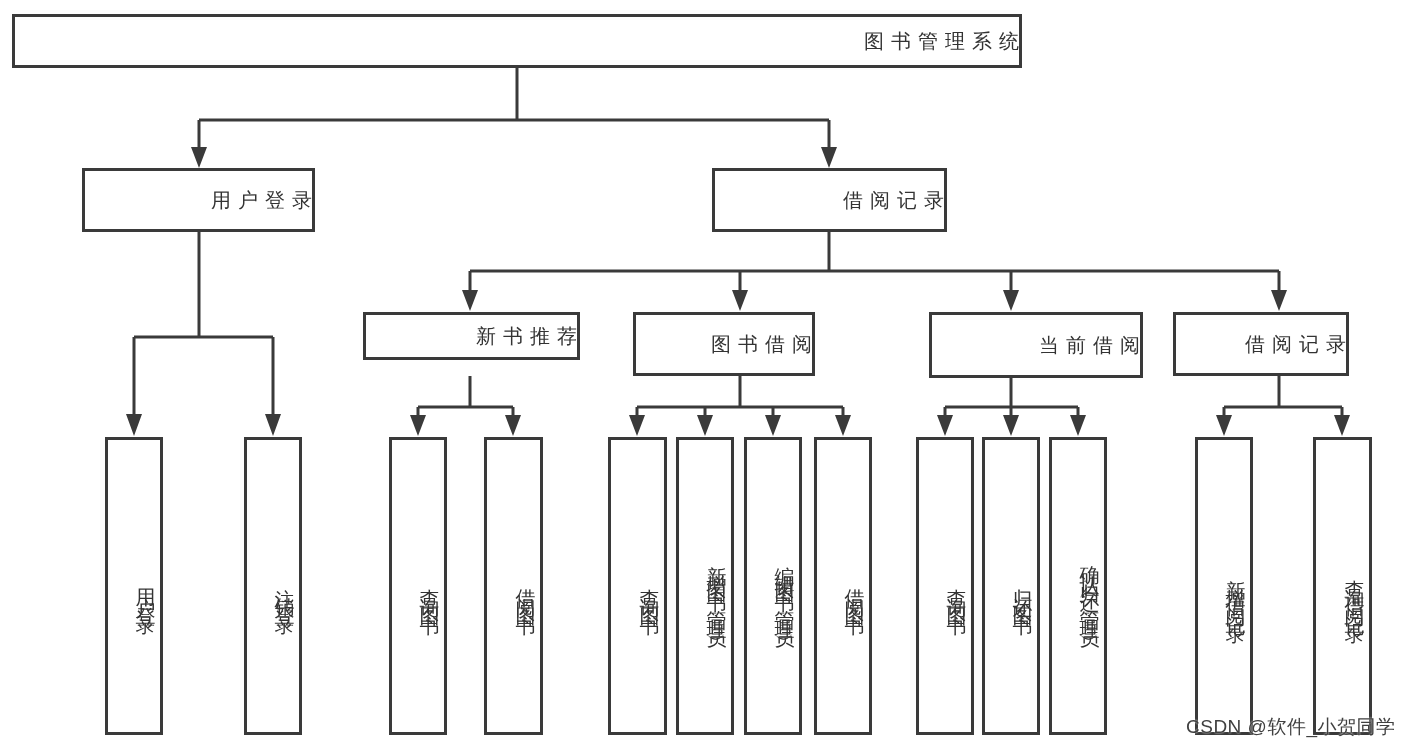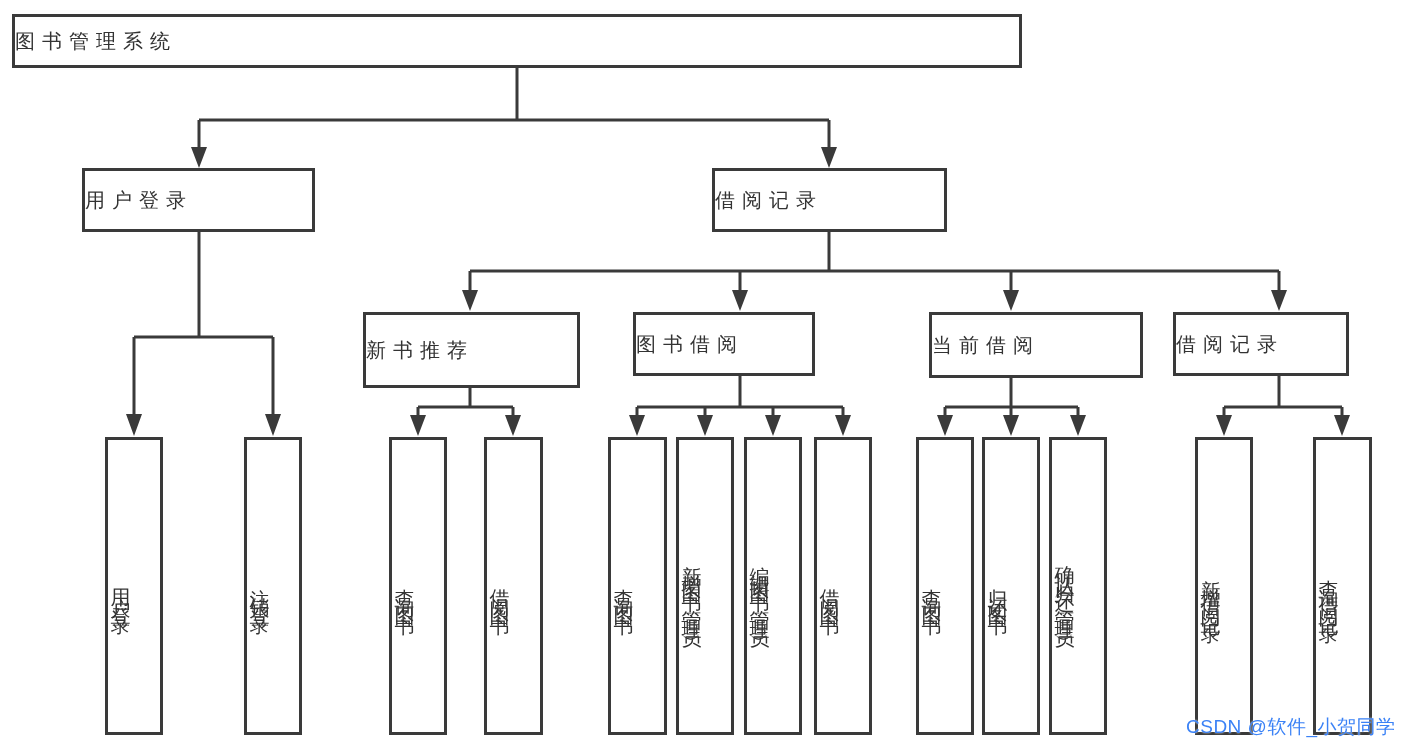--- a/index.html
+++ b/index.html
@@ -12,21 +12,21 @@
     overflow:hidden;
   }
   #connectors{position:absolute;left:0;top:0;width:1405px;height:747px;}
   .box{
     position:absolute;
     box-sizing:border-box;
     background:#ffffff;
     border:3px solid #3a3a3a;
     display:flex;
     align-items:center;
-    justify-content:flex-start;
+    justify-content:flex-end;
   }
   .box .lbl{
     font-size:20px;
     color:#333333;
     white-space:nowrap;
   }
   .box.h .lbl{
     letter-spacing:7px;
     margin-right:-7px;
   }
@@ -34,21 +34,21 @@
     writing-mode:vertical-rl;
     text-orientation:mixed;
     letter-spacing:9px;
     margin-bottom:-9px;
   }
   .watermark{
     position:absolute;
     left:1186px;top:714px;
     font-size:19px;
     letter-spacing:0.5px;
-    color:#3b82f6;
+    color:#404040;
     text-shadow:0 0 2px #ffffff;
     white-space:nowrap;
   }
 </style>
 </head>
 <body>
 
 <div id="canvas">
 
   <svg id="connectors" viewBox="0 0 1405 747" xmlns="http://www.w3.org/2000/svg">
@@ -86,21 +86,21 @@
     <span class="lbl">图书管理系统</span>
   </div>
 
   <div class="box h" style="left:82px;top:168px;width:233px;height:64px">
     <span class="lbl">用户登录</span>
   </div>
   <div class="box h" style="left:712px;top:168px;width:235px;height:64px">
     <span class="lbl">借阅记录</span>
   </div>
 
-  <div class="box h" style="left:363px;top:312px;width:217px;height:76px">
+  <div class="box h" style="left:363px;top:312px;width:217px;height:48px">
     <span class="lbl">新书推荐</span>
   </div>
   <div class="box h" style="left:633px;top:312px;width:182px;height:64px">
     <span class="lbl">图书借阅</span>
   </div>
   <div class="box h" style="left:929px;top:312px;width:214px;height:66px">
     <span class="lbl">当前借阅</span>
   </div>
   <div class="box h" style="left:1173px;top:312px;width:176px;height:64px">
     <span class="lbl">借阅记录</span>

